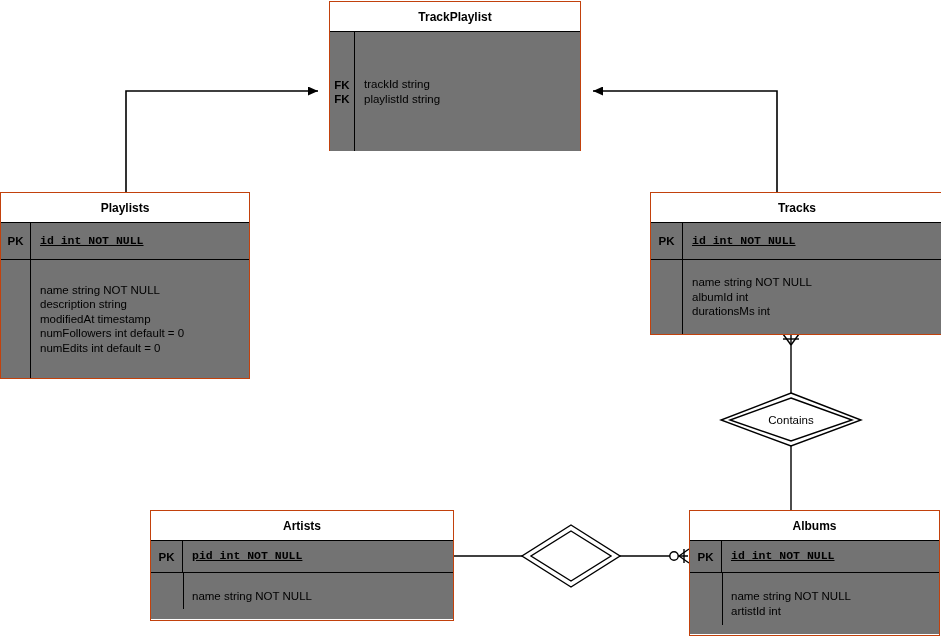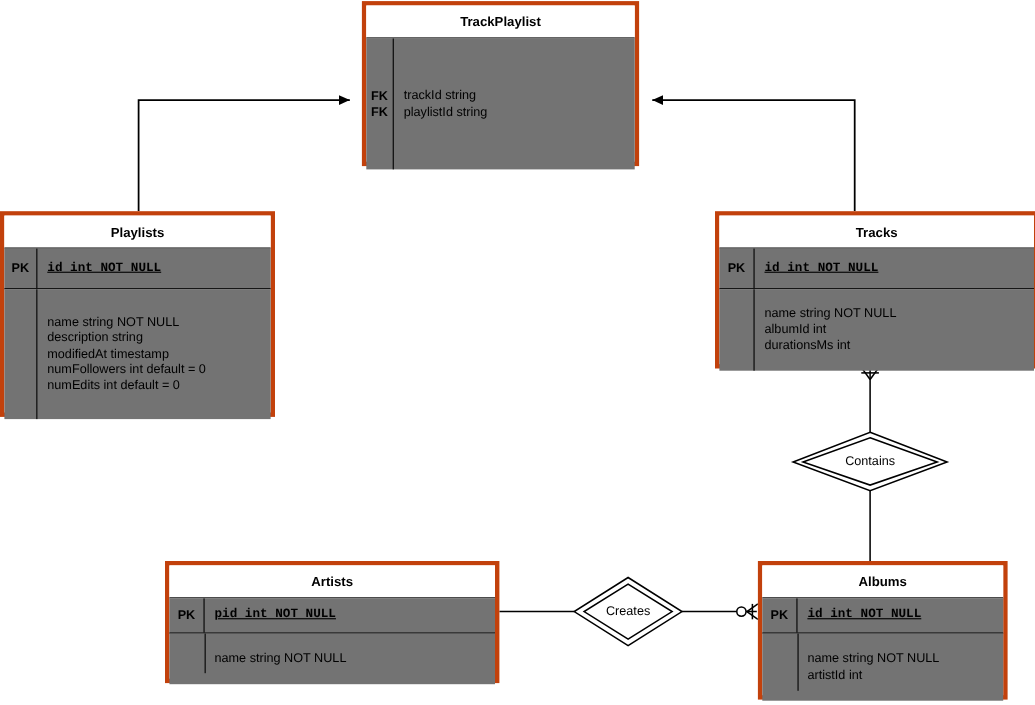--- a/index.html
+++ b/index.html
@@ -16,21 +16,21 @@
     position: relative;
     width: 941px;
     height: 641px;
     background: #ffffff;
     overflow: hidden;
   }
   
   .entity {
     position: absolute;
     box-sizing: border-box;
-    border: 4px solid #c2410c;
+    border: 1px solid #c2410c;
     background: #ffffff;
   }
   .ent-title {
     box-sizing: border-box;
     height: 30px;
     line-height: 30px;
     text-align: center;
     font-size: 12px;
     font-weight: bold;
     border-bottom: 1px solid #000000;
@@ -178,23 +178,20 @@
     <g>
       <polygon points="571,525 620,556 571,587 522,556" fill="#ffffff" stroke="#000000" stroke-width="1.4"></polygon>
       <polygon points="571,531 611,556 571,581 531,556" fill="#ffffff" stroke="#000000" stroke-width="1.4"></polygon>
     </g>
   </svg>
 
   <div class="rel" style="left:721px; top:393px; width:140px; height:53px;">
     <div class="rel-label">Contains</div>
   </div>
 
-  <div class="rel" style="left:522px; top:525px; width:98px; height:62px;">
-    <div class="rel-label">Creates</div>
-  </div>
 
   <div class="entity" style="left:329px; top:1px; width:252px; height:150px;">
     <div class="ent-title">TrackPlaylist</div>
     <div class="ent-row" style="height:119px;">
       <div class="key-stack" style="width:25px;">
         <span class="kk">FK</span>
         <span class="kk">FK</span>
       </div>
       <div class="attr-cell">
         <span class="attr-line">trackId string</span>
@@ -257,21 +254,21 @@
     </div>
     <div class="ent-row" style="height:46px; position:relative;">
       <div class="key-cell noline" style="width:32px;"></div>
       <div class="vsep-short" style="left:32px; top:0px; height:36px;"></div>
       <div class="attr-cell">
         <span class="attr-line">name string NOT NULL</span>
       </div>
     </div>
   </div>
 
-  <div class="entity" style="left:689px; top:510px; width:227px; height:126px;">
+  <div class="entity" style="left:689px; top:510px; width:251px; height:126px;">
     <div class="ent-title">Albums</div>
     <div class="ent-row divided" style="height:32px;">
       <div class="key-cell" style="width:32px;">
         <span>PK</span>
       </div>
       <div class="attr-cell">
         <span class="pk-text">id int NOT NULL</span>
       </div>
     </div>
     <div class="ent-row" style="height:61px; position:relative;">

